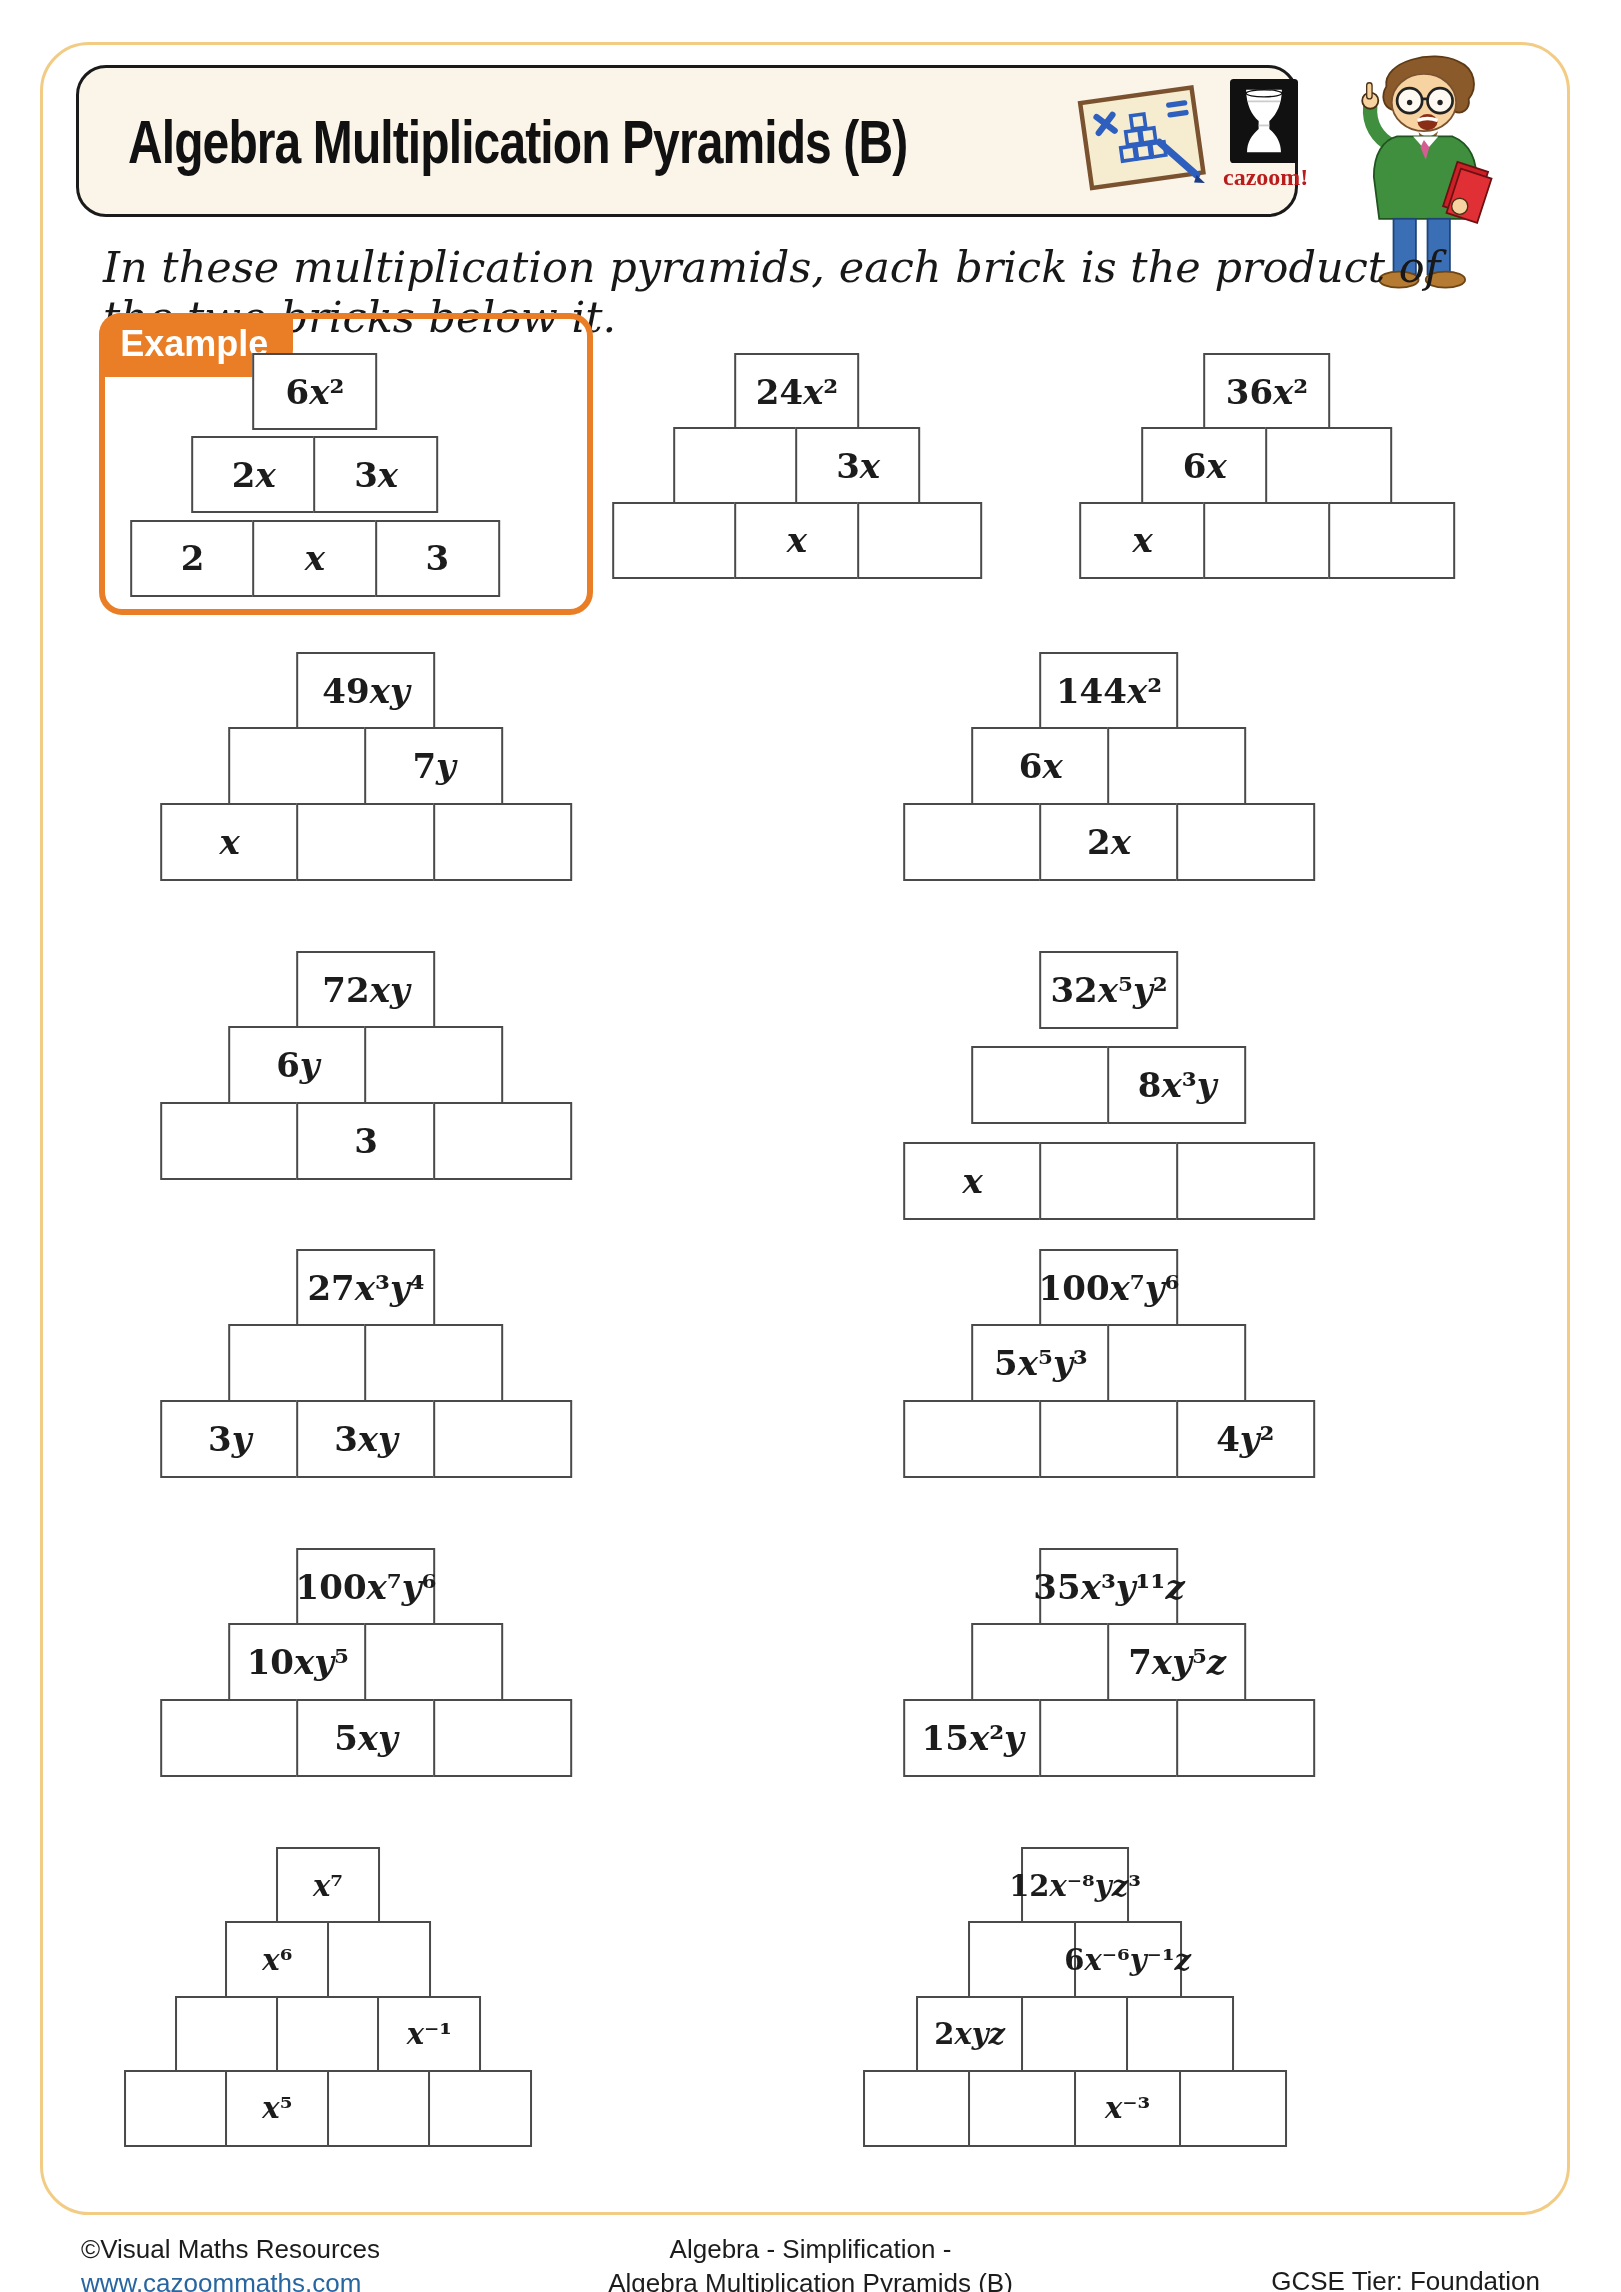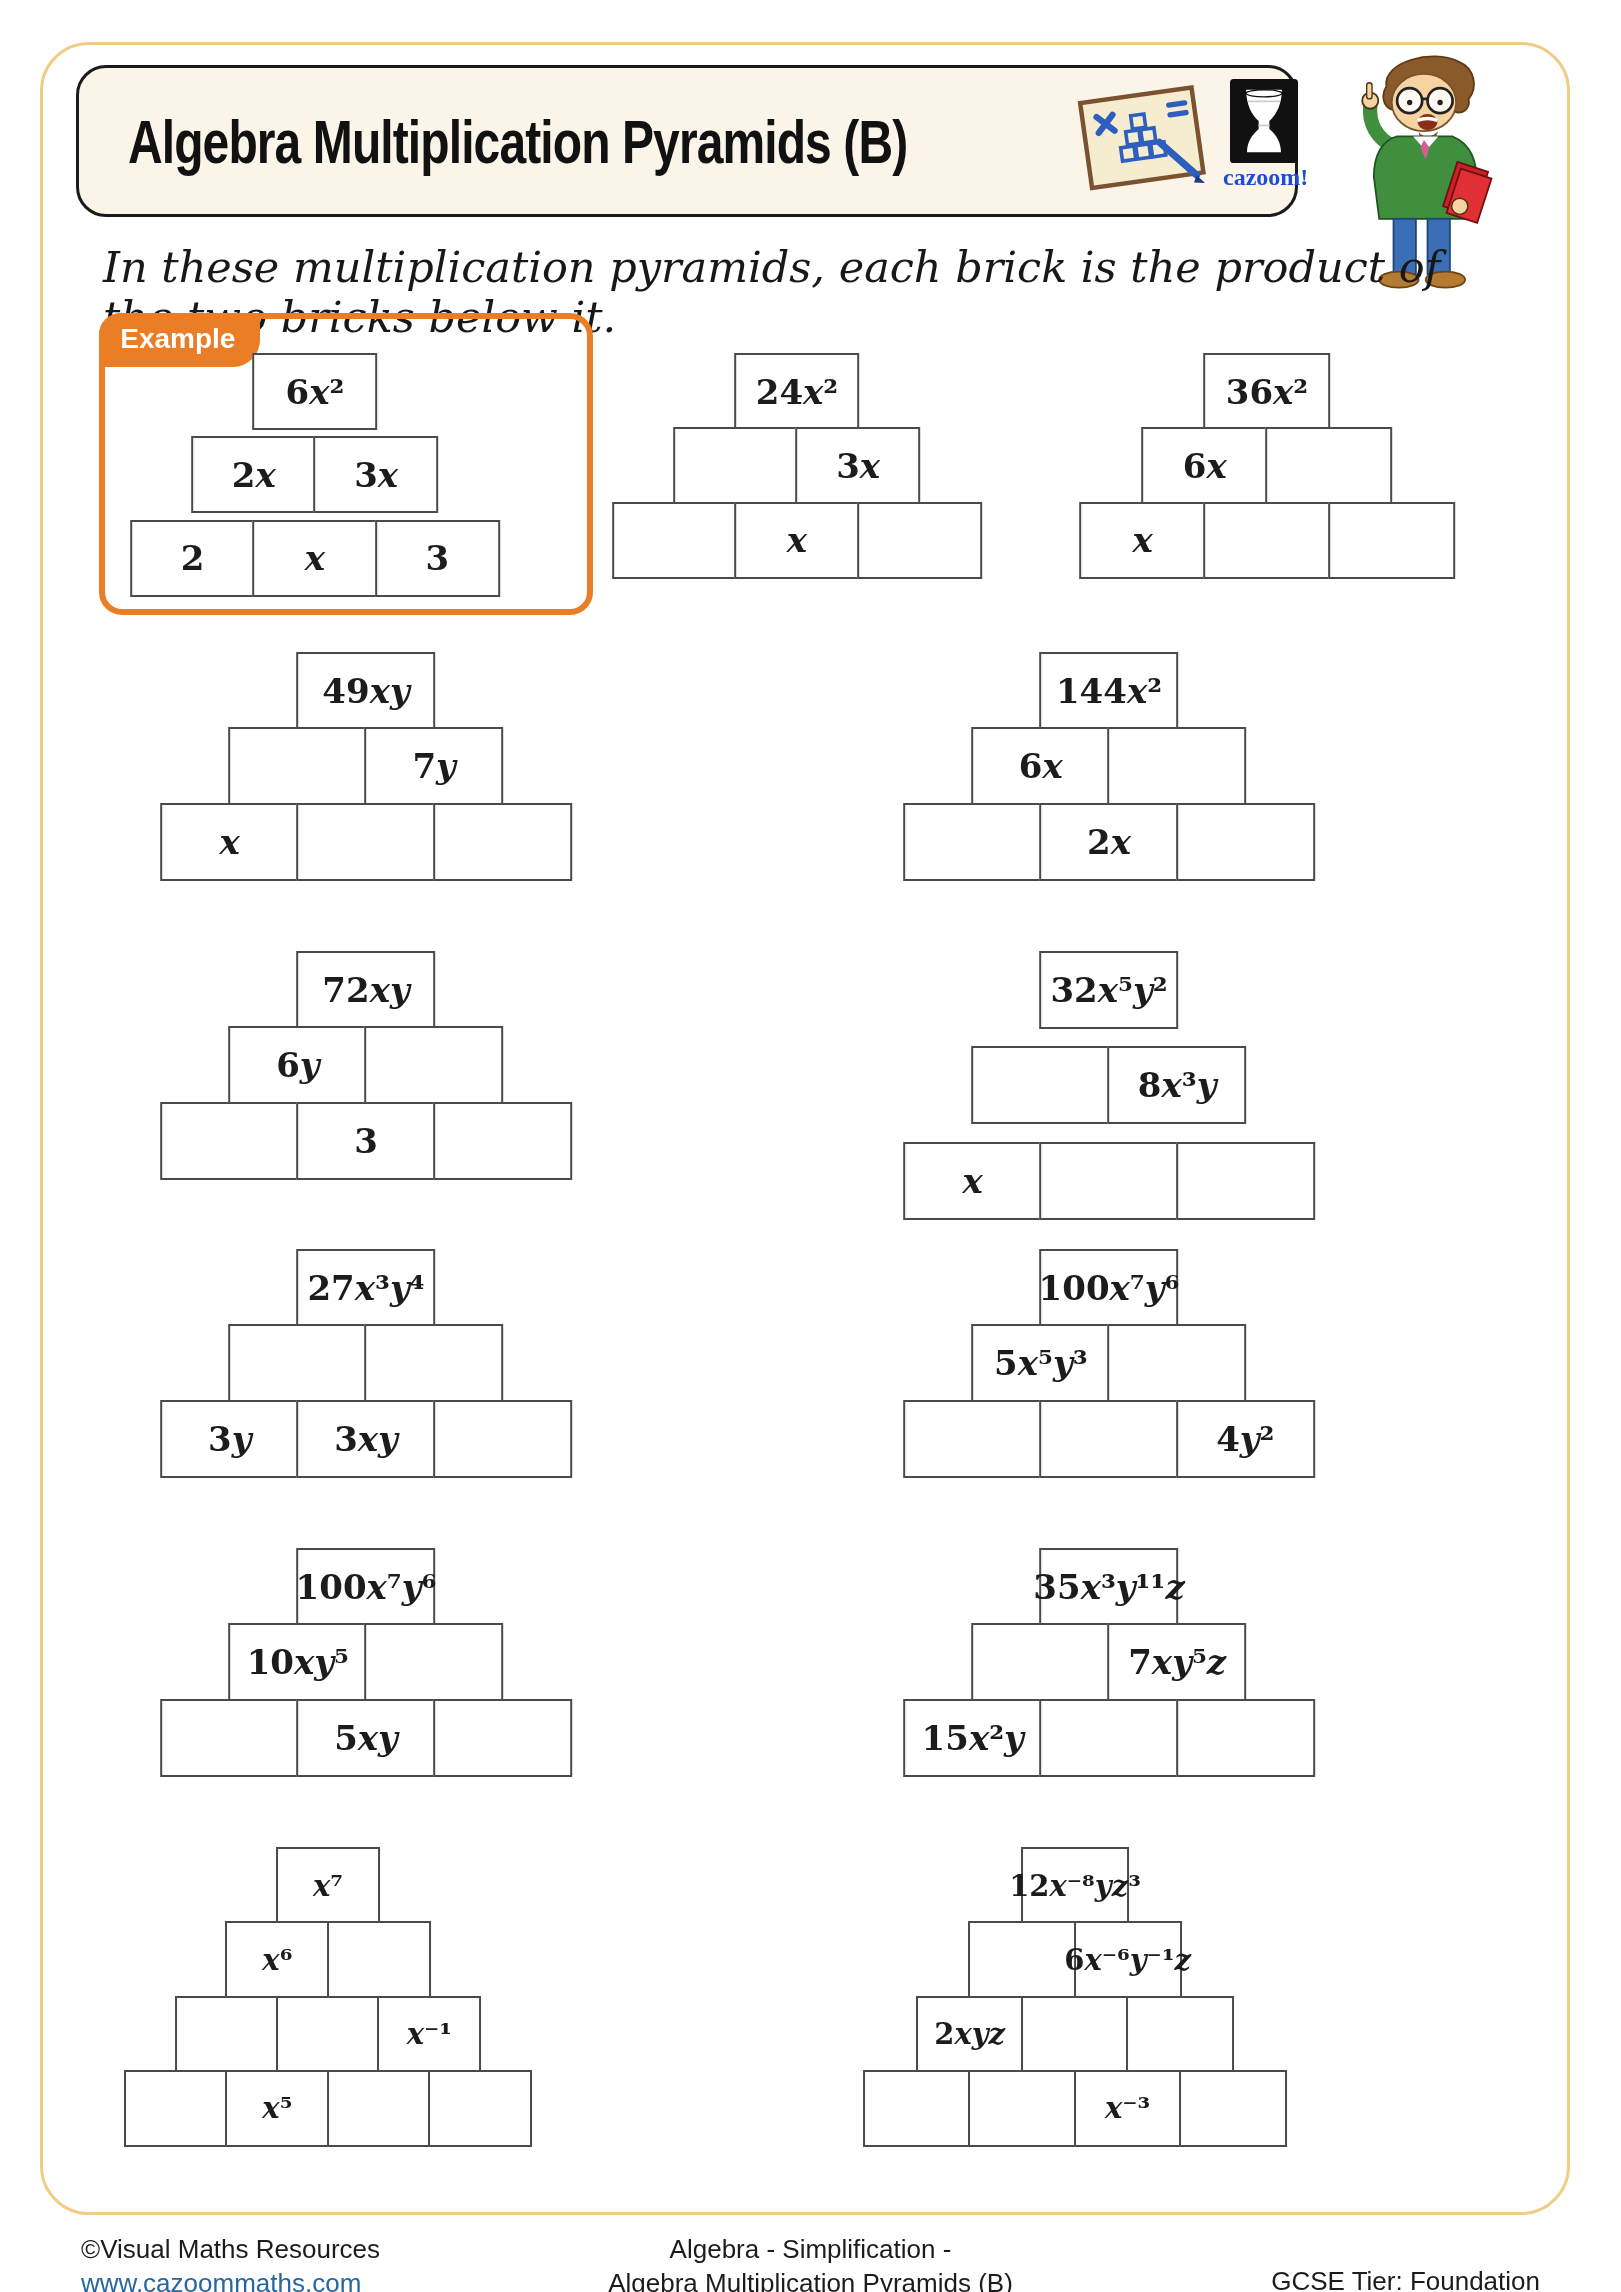--- a/index.html
+++ b/index.html
@@ -19,35 +19,35 @@
     display:flex;align-items:center;
   }
   .page-title{
     margin-left:49px;font-weight:bold;font-size:48px;letter-spacing:-0.9px;
     transform:scaleY(1.28);transform-origin:left center;white-space:nowrap;
     font-family:"Liberation Sans",sans-serif;color:#111;
   }
   .note-icon{position:absolute;left:1073px;top:82px;}
   .logo{position:absolute;left:1223px;top:79px;width:82px;text-align:center;}
   .logo-square{width:68px;height:84px;background:#111;border-radius:3.6px;margin:0 auto;display:flex;align-items:center;justify-content:center;}
-  .logo-text{font-family:"Liberation Serif",serif;font-weight:bold;font-size:24px;letter-spacing:0px;color:#1d4ed8;margin-top:0.9px;}
+  .logo-text{font-family:"Liberation Serif",serif;font-weight:bold;font-size:24px;letter-spacing:0px;color:#b91c1c;margin-top:0.9px;}
   .teacher{position:absolute;left:1327px;top:47px;}
   
   .intro{
     position:absolute;left:103px;top:242px;width:1343px;
     font-family:"DejaVu Serif",serif;font-style:italic;font-size:43px;color:#181818;
   }
   
   .example-box{
     position:absolute;left:99px;top:313px;width:494px;height:302px;box-sizing:border-box;
     border:6.3px solid #E97E26;border-radius:23px;background:transparent;
   }
   .example-tab{
     position:absolute;left:-6.3px;top:-6.3px;background:#E97E26;color:#fff;
-    font-weight:bold;font-size:28px;padding:9.9px 25px 12.5px 21.5px;
+    font-weight:bold;font-size:36px;padding:9.9px 25px 12.5px 21.5px;
     border-radius:21.5px 0 27px 0;font-family:"Liberation Sans",sans-serif;
   }
   
   .pyramid{position:absolute;transform:translateX(-50%);display:flex;flex-direction:column;align-items:center;}
   .prow{display:flex;}
   .prow + .prow{margin-top:-2.7px;}
   .pcell{
     box-sizing:border-box;width:var(--cw);height:var(--ch);
     border:2.7px solid #4a4a4a;background:#fff;
     display:flex;align-items:center;justify-content:center;

